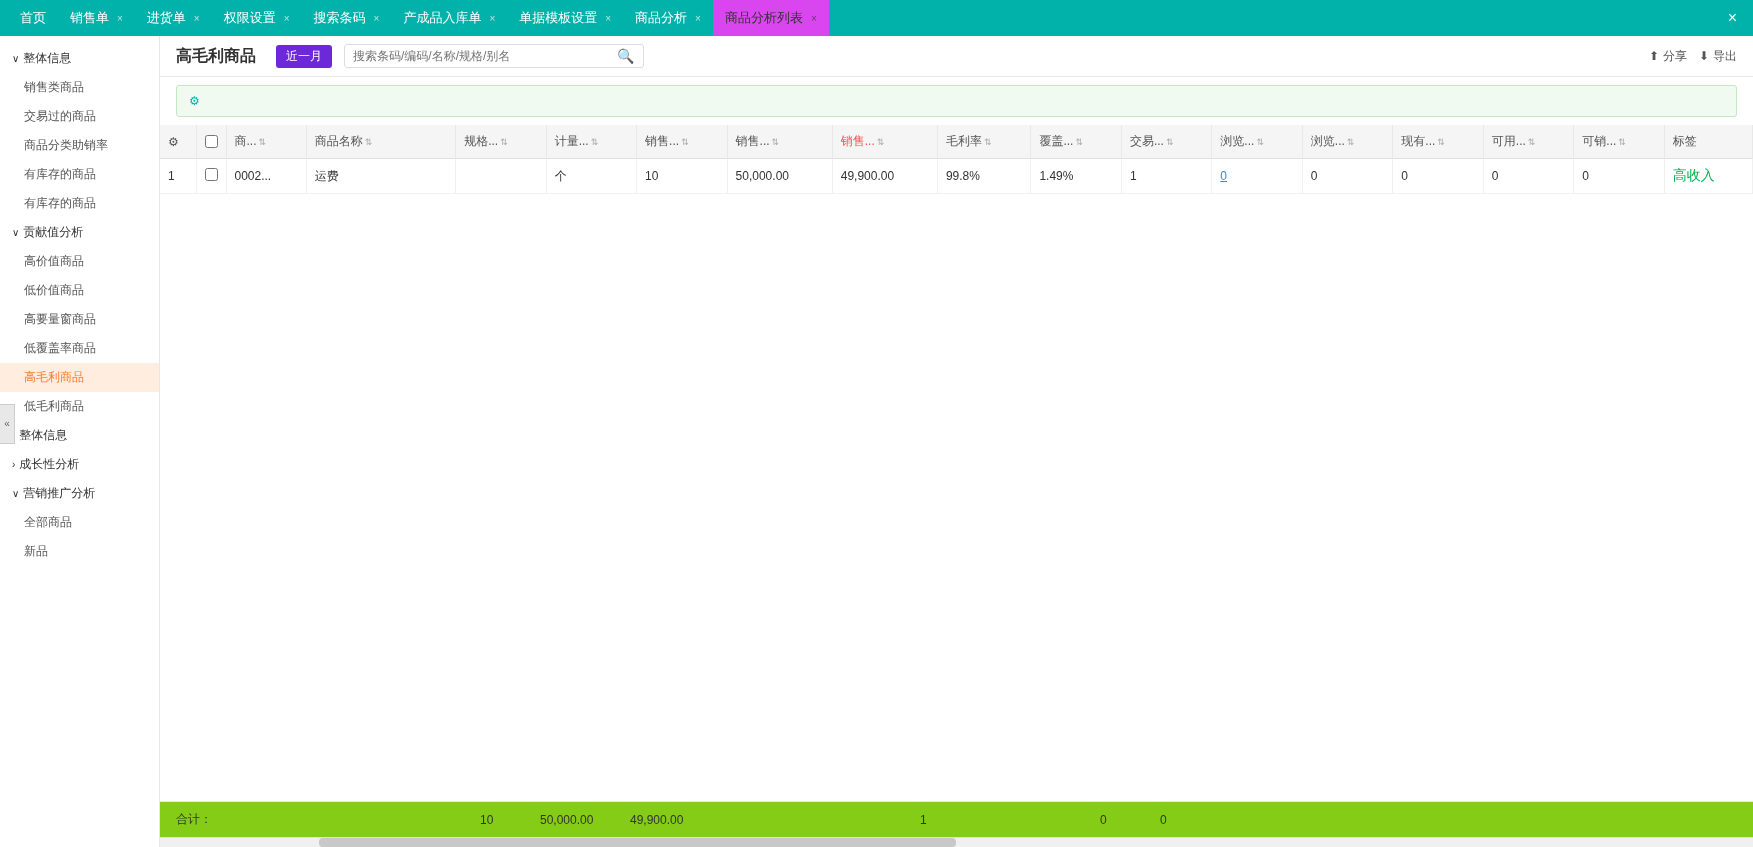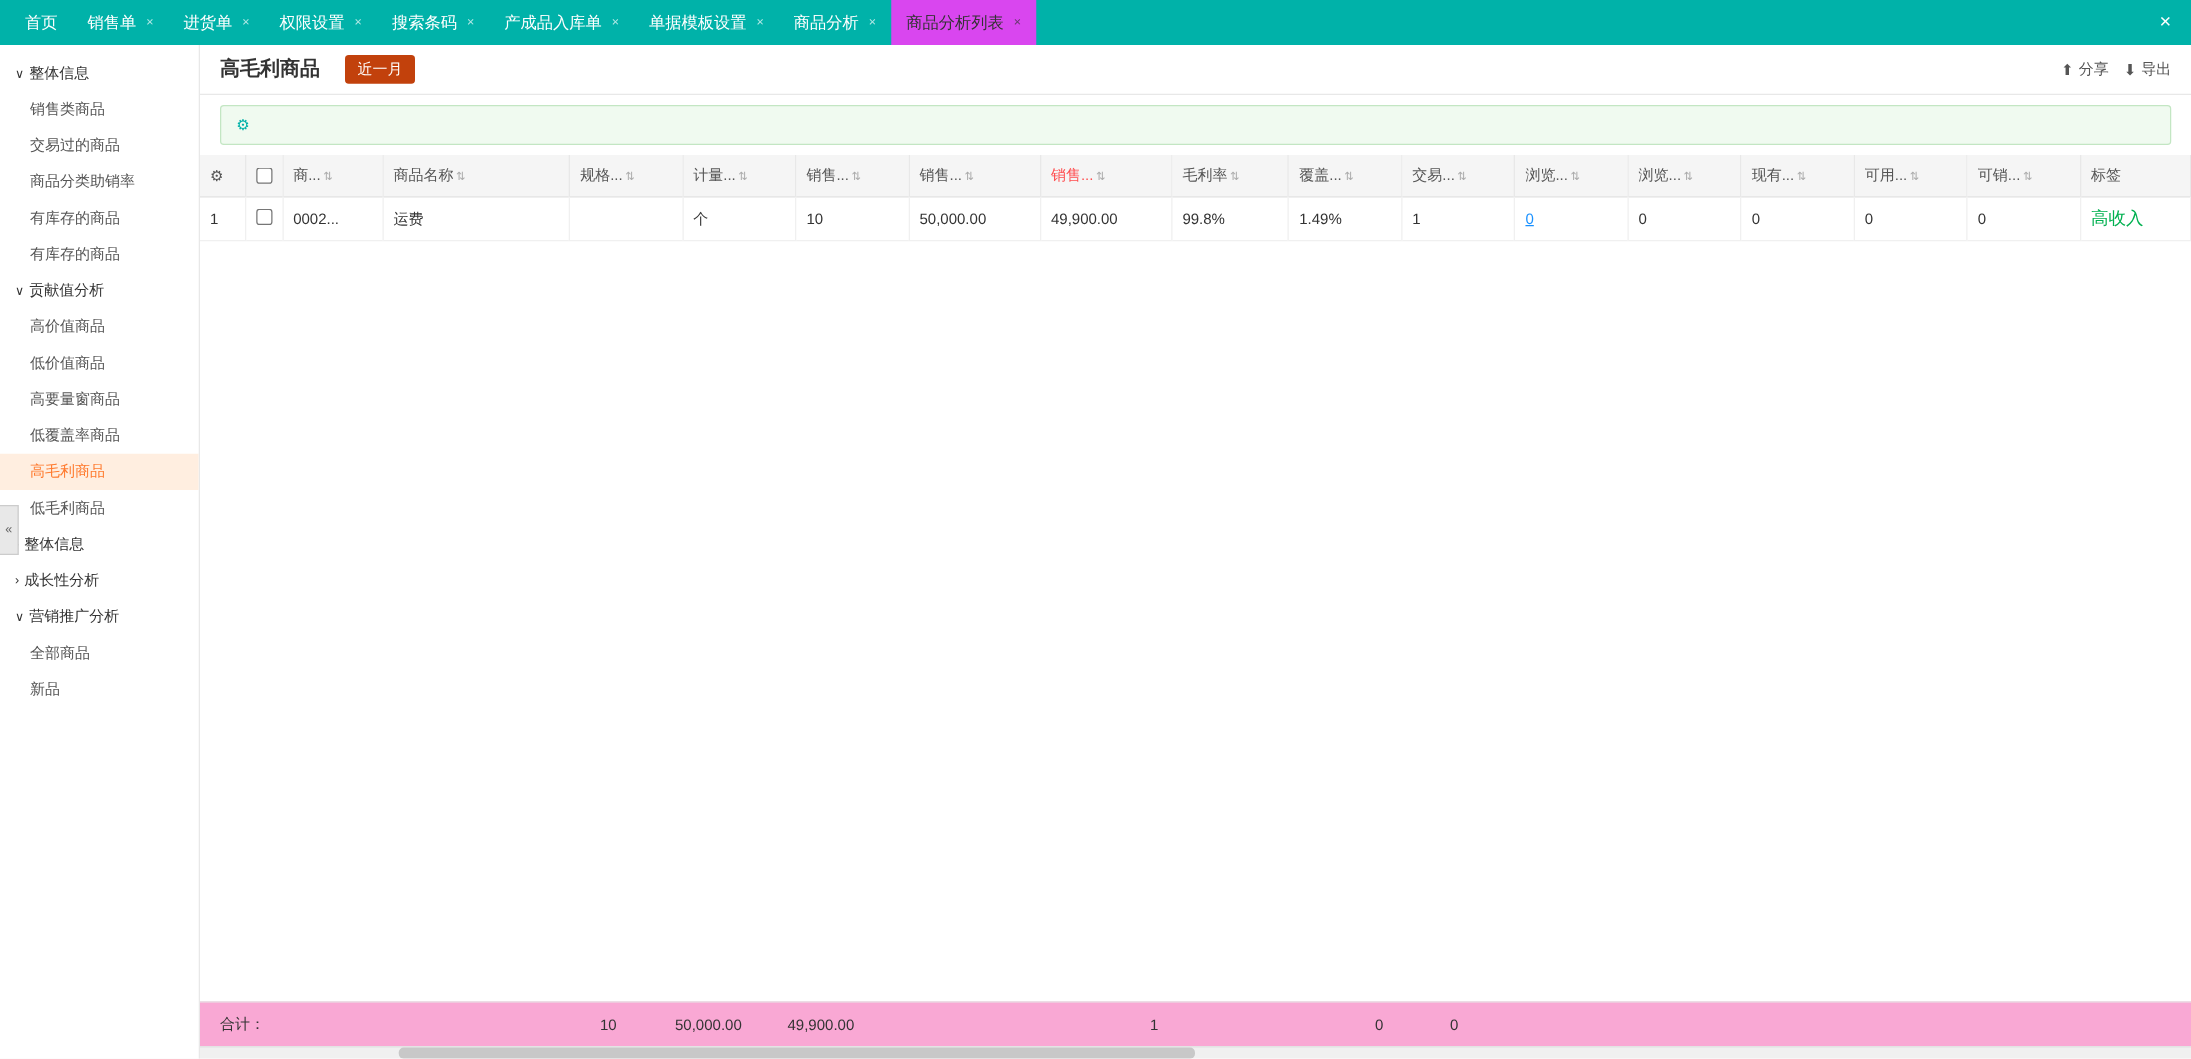--- a/index.html
+++ b/index.html
@@ -103,21 +103,21 @@
       border-bottom: 1px solid #e8e8e8;
       gap: 12px;
     }
     .page-title {
       font-size: 16px;
       font-weight: bold;
       color: #333;
       margin-right: 8px;
     }
     .btn-recent {
-      background: #c2410c;
+      background: #6d28d9;
       color: #fff;
       border: none;
       border-radius: 3px;
       padding: 3px 10px;
       font-size: 12px;
       cursor: pointer;
     }
     .search-box {
       display: flex;
       align-items: center;
@@ -203,21 +203,21 @@
       border-right: 1px solid #f0f0f0;
       white-space: nowrap;
     }
     .tag-high { color: #00b050; font-size: 14px; }
     .td-link { color: #1890ff; cursor: pointer; text-decoration: underline; }
 
     
     .footer-bar {
       display: flex;
       align-items: center;
-      background: #f9a8d4;
+      background: #84cc16;
       border-top: 1px solid #e8e8e8;
       padding: 8px 16px;
       font-size: 12px;
       color: #333;
       min-height: 36px;
     }
     .footer-bar .total-label { margin-right: 20px; font-weight: 500; }
     .footer-cells {
       display: flex;
       flex: 1;
@@ -353,20 +353,24 @@
     <div class="sidebar-item">
       <span>新品</span>
     </div>
   </div>
 
   <div class="content-area">
 
     <div class="content-header">
       <span class="page-title">高毛利商品</span>
       <button class="btn-recent">近一月</button>
+      <div class="search-box">
+        <input type="text" placeholder="搜索条码/编码/名称/规格/别名" style="">
+        <span style="color:#aaa; font-size:14px;">🔍</span>
+      </div>
       <div class="header-actions">
         <div class="action-btn">
           <span>⬆</span>
           <span>分享</span>
         </div>
         <div class="action-btn">
           <span>⬇</span>
           <span>导出</span>
         </div>
       </div>

